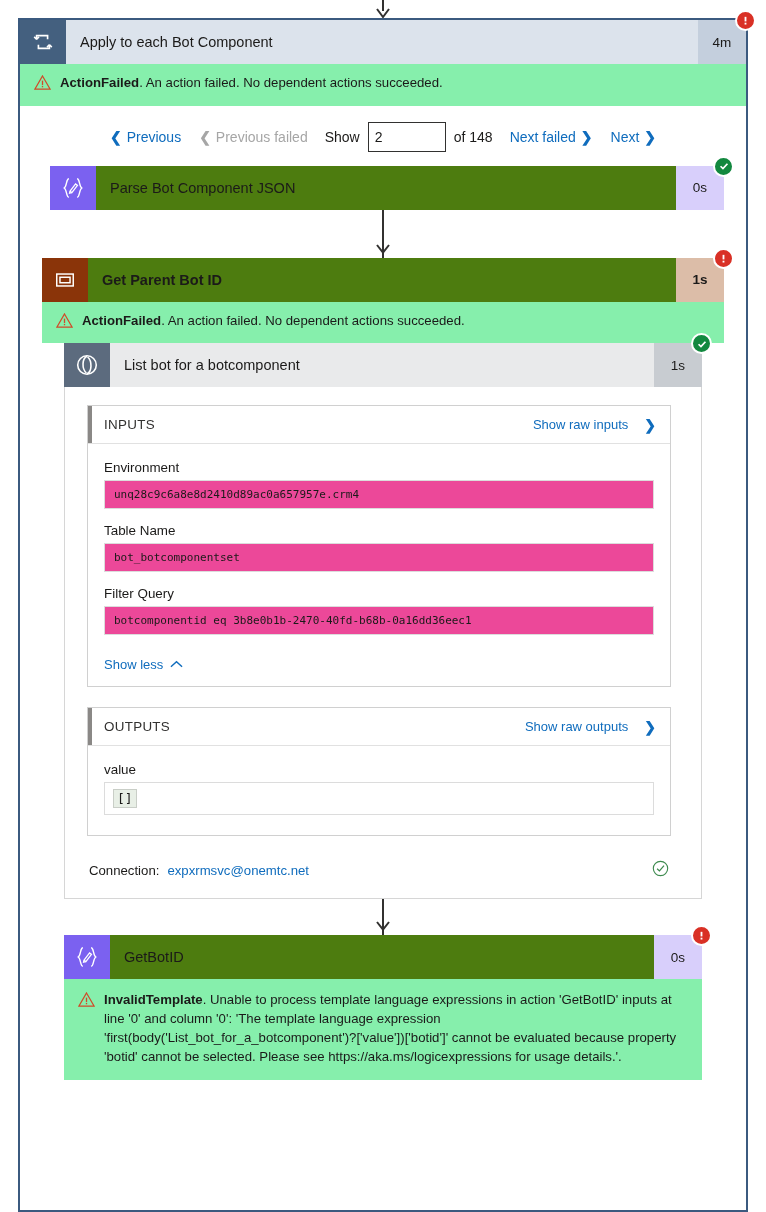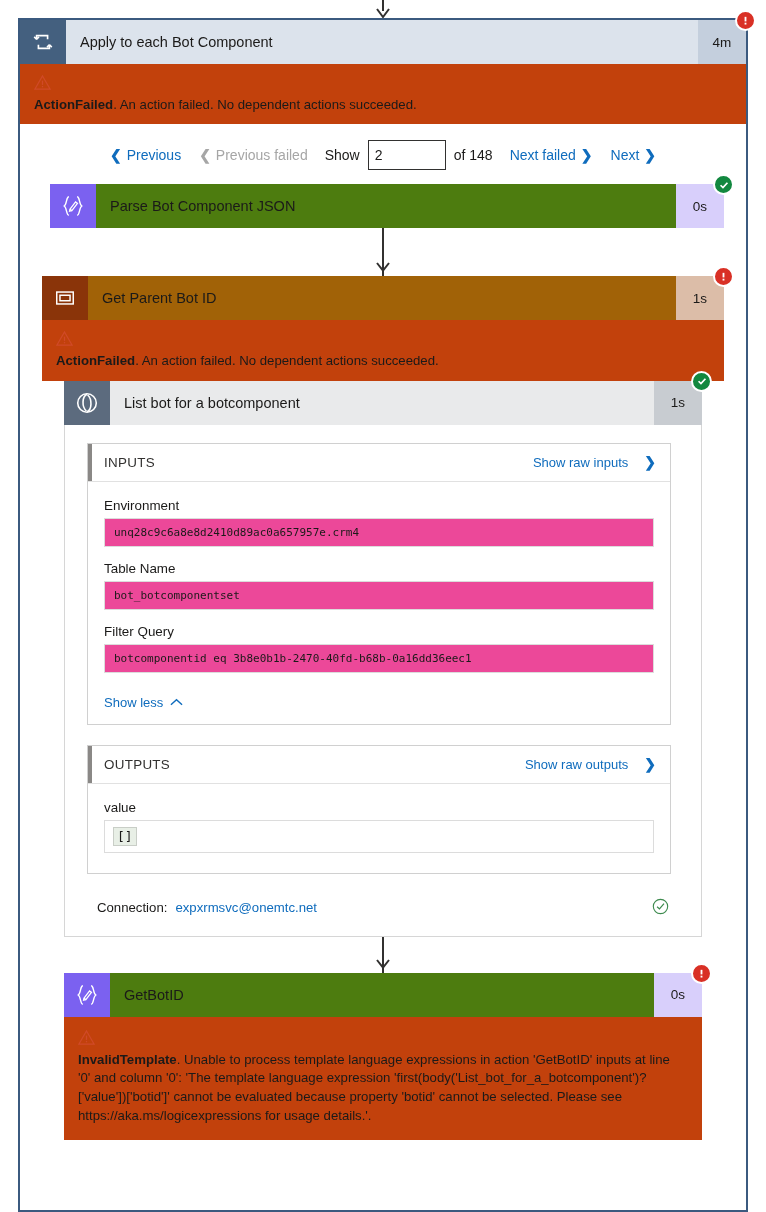--- a/index.html
+++ b/index.html
@@ -56,44 +56,44 @@
   
   .hdr-loop   .ah-icon { background: #44607f; }
   .hdr-loop   { background: #dce3ec; }
   .hdr-loop   .ah-dur  { background: #c4cfdd; }
 
   .hdr-parse  .ah-icon { background: #7b61f0; }
   .hdr-parse  { background: #4d7c0f; }
   .hdr-parse  .ah-dur  { background: #d8cffb; }
 
   .hdr-scope  .ah-icon { background: #8a3409; }
-  .hdr-scope  { background: #a16207; }
+  .hdr-scope  { background: #4d7c0f; font-weight: bold; }
   .hdr-scope  .ah-dur  { background: #dcbda8; }
 
   .hdr-cds    .ah-icon { background: #5c6b7e; }
   .hdr-cds    { background: #e9eaeb; }
   .hdr-cds    .ah-dur  { background: #c8ccd1; }
 
   
   .badge {
     position: absolute; width: 21px; height: 21px;
     border-radius: 50%; top: -10px; right: -10px;
     display: flex; align-items: center; justify-content: center;
     border: 2px solid #ffffff; z-index: 6;
   }
   .badge-fail { background: #d93025; }
   .badge-ok   { background: #12883f; }
   .badge svg { display: block; }
 
   
   .error-strip {
-    background: #c2410c;
+    background: #86efac;
     display: flex; align-items: flex-start;
     padding: 10px 16px 10px 14px;
-    font-size: 13.2px; line-height: 1.42; color: #1b1a19; flex-direction: column;
+    font-size: 13.2px; line-height: 1.42; color: #1b1a19;
   }
   .error-strip .warn-icon { min-width: 26px; padding-top: 1px; }
   .error-strip .err-text b { font-weight: bold; }
   .error-strip.tall { padding: 12px 20px 14px 14px; }
 
   
   .pager {
     display: flex; align-items: center;
     padding: 16px 0 14px 0;
     justify-content: center;
@@ -188,21 +188,20 @@
   .json-token {
     font-family: "DejaVu Sans Mono", monospace;
     font-size: 13px; color: #1b1a19;
     background: #e8efe6; border: 1px solid #c9cec7;
     padding: 1px 3px;
   }
   .conn-row {
     display: flex; align-items: center;
     padding: 4px 2px 2px 2px;
     font-size: 13.2px;
-    margin-left: 8px;
   }
   .conn-label { color: #1b1a19; margin-right: 8px; }
   .conn-value { color: #0f6cbd; cursor: pointer; }
   .conn-check { margin-left: auto; }
 </style>
 </head>
 <body>
 
 <div class="top-arrow-strip">
   <div class="arrow-down">

